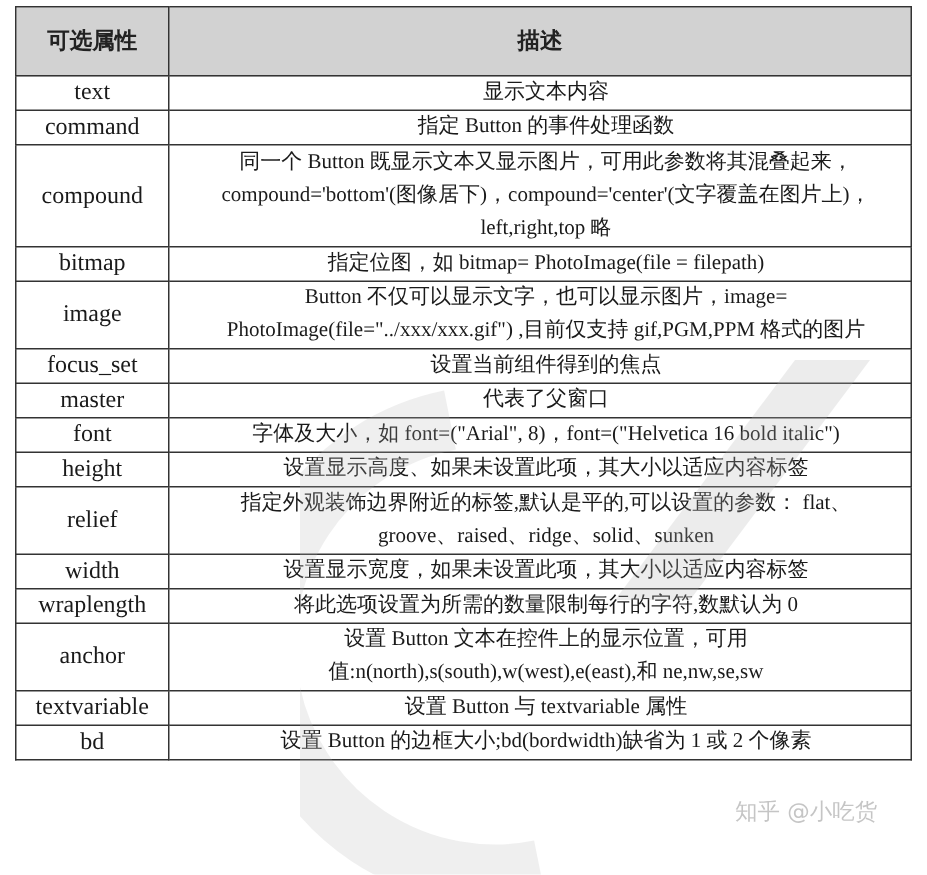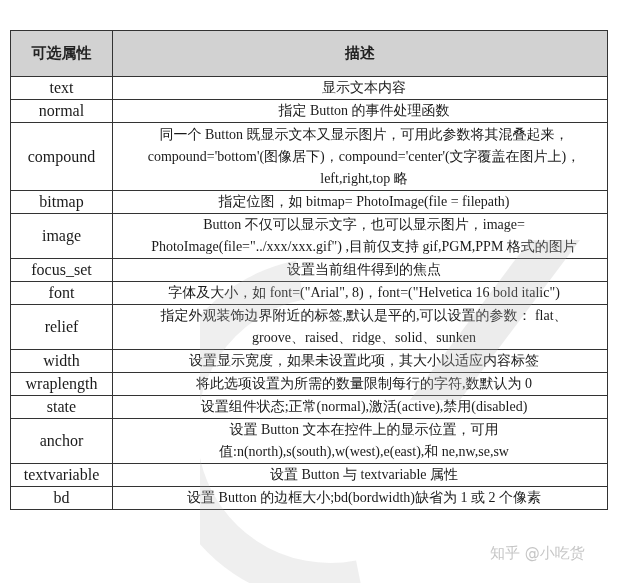--- a/index.html
+++ b/index.html
@@ -1,31 +1,31 @@
 <!DOCTYPE html>
 <html><head>
 <meta charset="utf-8">
 <style>
   html, body { margin: 0; padding: 0; background: #ffffff; }
   body { width: 618px; height: 583px; position: relative; overflow: hidden;
          font-family: "Liberation Serif", "DejaVu Serif", serif; color: #1a1a1a; }
-  .doc { position: absolute; left: 10px; top: 4px; width: 503px; margin-top: 26px; }
+  .doc { position: absolute; left: 10px; top: 4px; width: 503px; }
   table { border-collapse: collapse; width: 598px; table-layout: fixed; }
   td, th { border: 1px solid #333333; padding: 0; }
   th { background: #d2d2d2; height: 45px; font-family: "DejaVu Sans", sans-serif;
        font-weight: bold; font-size: 15px; text-align: center; color: #222; }
   td.attr { width: 101px; text-align: center; font-size: 16px; }
   td.desc { padding-left: 8px; font-size: 14px; line-height: 22px; text-align: center; }
   tr.r1 td { height: 22px; }
   tr.r2 td { height: 44px; }
   tr.r3 td { height: 67px; }
   .line { display: block; white-space: nowrap; }
   .watermark-big { position: absolute; left: 200px; top: 200px; width: 420px; height: 420px;
        pointer-events: none; }
-  .watermark-text { position: absolute; left: 490px; top: 544px; font-size: 15px;
+  .watermark-text { position: absolute; left: 490px; top: 532px; font-size: 15px;
        color: rgba(150,150,150,0.55); font-family: "DejaVu Sans", sans-serif; pointer-events:none; }
 </style>
 </head>
 <body>
 
 <div class="doc">
   <table>
     <thead>
       <tr>
         <th style="width:101px">可选属性</th>
@@ -33,21 +33,21 @@
       </tr>
     </thead>
     <tbody id="tbody">
         <tr class="r1">
           <td class="attr">text</td>
           <td class="desc">
             <span class="line">显示文本内容</span>
           </td>
         </tr>
         <tr class="r1">
-          <td class="attr">normal</td>
+          <td class="attr">command</td>
           <td class="desc">
             <span class="line">指定 Button 的事件处理函数</span>
           </td>
         </tr>
         <tr class="r3">
           <td class="attr">compound</td>
           <td class="desc">
             <span class="line">同一个 Button 既显示文本又显示图片，可用此参数将其混叠起来，</span>
             <span class="line">compound='bottom'(图像居下)，compound='center'(文字覆盖在图片上)，</span>
             <span class="line">left,right,top 略</span>
@@ -66,48 +66,54 @@
             <span class="line">PhotoImage(file="../xxx/xxx.gif") ,目前仅支持 gif,PGM,PPM 格式的图片</span>
           </td>
         </tr>
         <tr class="r1">
           <td class="attr">focus_set</td>
           <td class="desc">
             <span class="line">设置当前组件得到的焦点</span>
           </td>
         </tr>
         <tr class="r1">
+          <td class="attr">master</td>
+          <td class="desc">
+            <span class="line">代表了父窗口</span>
+          </td>
+        </tr>
+        <tr class="r1">
           <td class="attr">font</td>
           <td class="desc">
             <span class="line">字体及大小，如 font=("Arial", 8)，font=("Helvetica 16 bold italic")</span>
+          </td>
+        </tr>
+        <tr class="r1">
+          <td class="attr">height</td>
+          <td class="desc">
+            <span class="line">设置显示高度、如果未设置此项，其大小以适应内容标签</span>
           </td>
         </tr>
         <tr class="r2">
           <td class="attr">relief</td>
           <td class="desc">
             <span class="line">指定外观装饰边界附近的标签,默认是平的,可以设置的参数： flat、</span>
             <span class="line">groove、raised、ridge、solid、sunken</span>
           </td>
         </tr>
         <tr class="r1">
           <td class="attr">width</td>
           <td class="desc">
             <span class="line">设置显示宽度，如果未设置此项，其大小以适应内容标签</span>
           </td>
         </tr>
         <tr class="r1">
           <td class="attr">wraplength</td>
           <td class="desc">
             <span class="line">将此选项设置为所需的数量限制每行的字符,数默认为 0</span>
-          </td>
-        </tr>
-        <tr class="r1">
-          <td class="attr">state</td>
-          <td class="desc">
-            <span class="line">设置组件状态;正常(normal),激活(active),禁用(disabled)</span>
           </td>
         </tr>
         <tr class="r2">
           <td class="attr">anchor</td>
           <td class="desc">
             <span class="line">设置 Button 文本在控件上的显示位置，可用</span>
             <span class="line">值:n(north),s(south),w(west),e(east),和 ne,nw,se,sw</span>
           </td>
         </tr>
         <tr class="r1">

